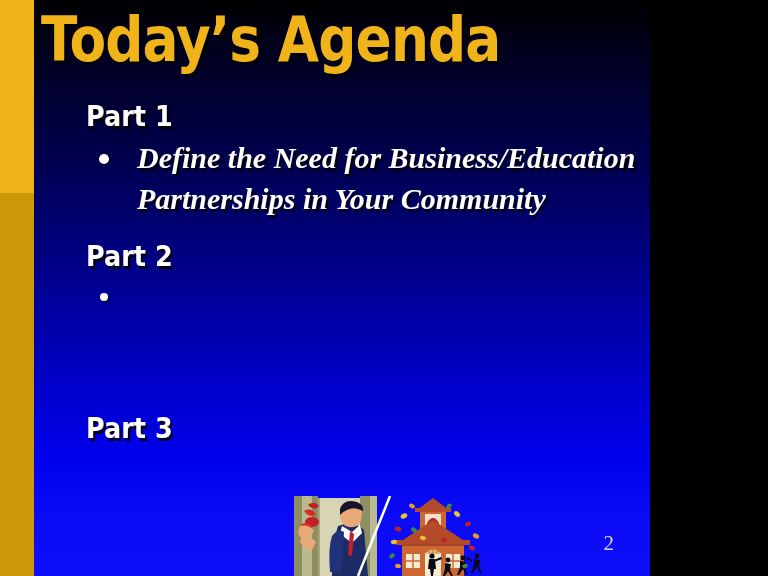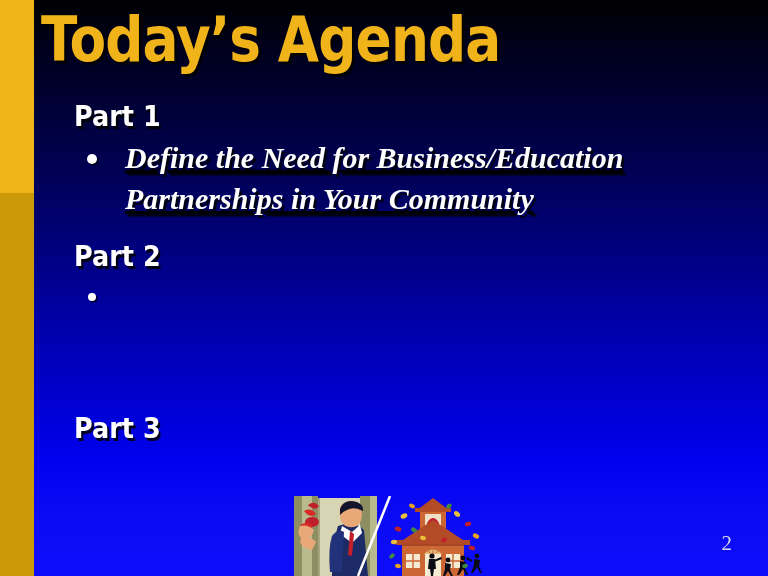--- a/index.html
+++ b/index.html
@@ -2,21 +2,21 @@
 <html><head>
 <meta charset="utf-8">
 <style>
   html, body {
     margin: 0;
     padding: 0;
     background: #000;
   }
   #slide {
     position: relative;
-    width: 768px;
+    width: 650px;
     height: 576px;
     overflow: hidden;
     font-family: "Liberation Sans", sans-serif;
     background: linear-gradient(to bottom,
         #000000 0%,
         #000018 7%,
         #000035 18%,
         #000055 30%,
         #00007a 42%,
         #0000a5 55%,
@@ -56,21 +56,21 @@
     color: #f0b41a;
     transform: scaleX(0.86);
     transform-origin: left top;
     text-shadow: 3px 3px 0px rgba(0,0,0,0.85);
     white-space: nowrap;
   }
 
   
   .block {
     position: absolute;
-    left: 74px;
+    left: 86px;
     width: 660px;
   }
   .block-1 { top: 100px; }
   .block-2 { top: 240px; }
   .block-3 { top: 380px; margin-top: 32px; }
 
   .part-label {
     font-family: "DejaVu Sans", sans-serif;
     font-weight: bold;
     font-size: 29px;
@@ -79,21 +79,20 @@
     transform: scaleX(0.88);
     transform-origin: left top;
     text-shadow: 2.5px 2.5px 0px rgba(0,0,0,0.85);
     white-space: nowrap;
   }
 
   .bullet-row {
     display: flex;
     align-items: flex-start;
     margin-top: 4px;
-    text-decoration: underline;
   }
   .bullet-dot {
     flex: 0 0 auto;
     background: #ffffff;
     border-radius: 50%;
     box-shadow: 1.5px 1.5px 0px rgba(0,0,0,0.7);
   }
   .block-1 .bullet-dot {
     width: 10px; height: 10px;
     margin: 17px 28px 0 13px;

